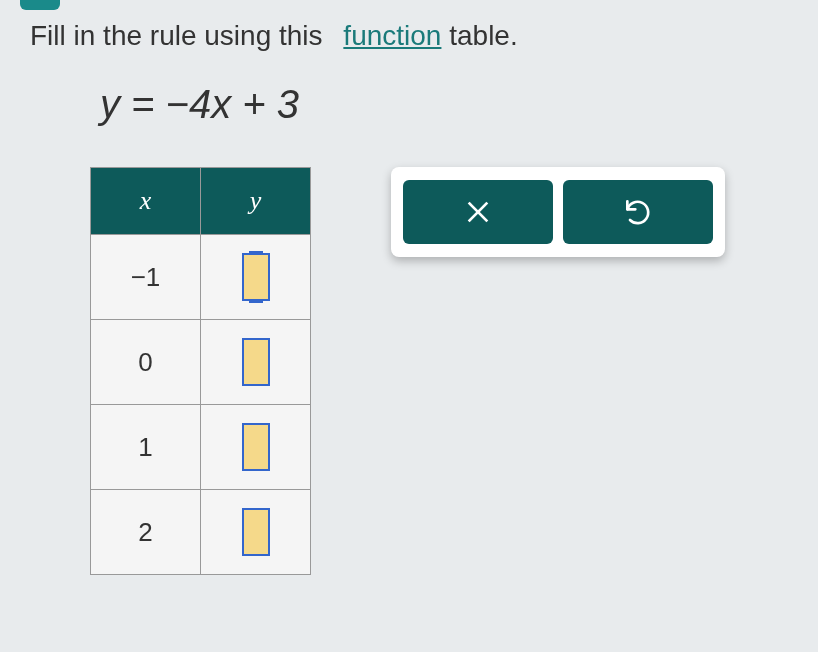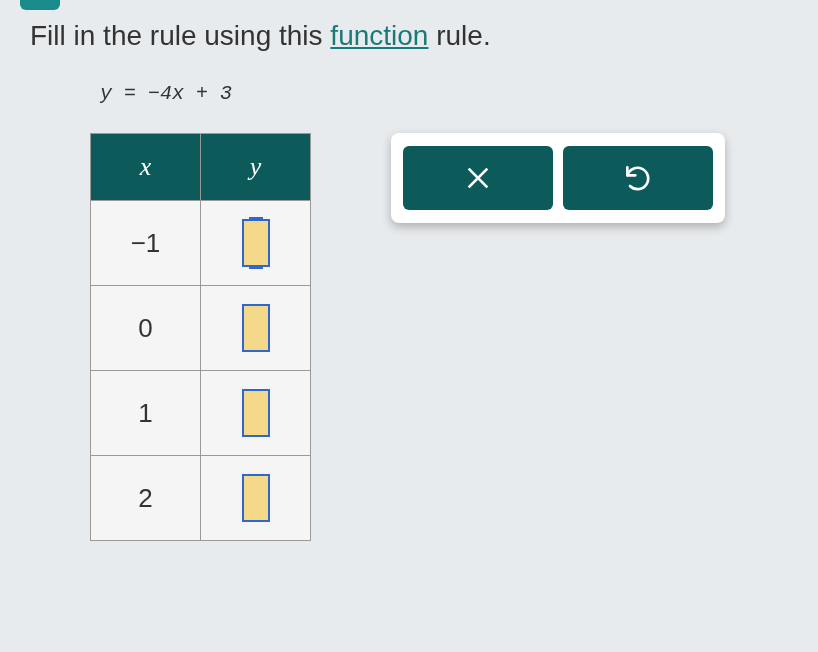--- a/index.html
+++ b/index.html
@@ -15,28 +15,29 @@
       height: 652px;
       position: relative;
     }
     .instruction {
       font-size: 28px;
       color: #333;
       margin-bottom: 30px;
     }
     .function-link {
       color: #1a7a7a;
+      margin-left: 13px;
     }
     .equation {
-      font-size: 20px;
+      font-size: 40px;
       font-style: italic;
       color: #333;
       margin-left: 70px;
-      margin-bottom: 28px;
-      font-family: Liberation Mono, monospace;
+      margin-bottom: 40px;
+      font-family: Liberation Sans, sans-serif;
     }
     .content-row {
       display: flex;
       align-items: flex-start;
       gap: 80px;
       margin-left: 60px;
     }
     .xy-table {
       border-collapse: collapse;
     }
@@ -128,21 +129,21 @@
       background: #1a8a8a;
       border-radius: 0 0 6px 6px;
     }
   </style>
 </head>
 <body>
 
 <div class="caret-tab"></div>
 
 <p class="instruction">
-  <span>Fill in the rule using this </span><a href="#" class="function-link">function</a><span> rule.</span>
+  <span>Fill in the rule using this </span><a href="#" class="function-link">function</a><span> table.</span>
 </p>
 
 <p class="equation">y = −4x + 3</p>
 
 <div class="content-row">
   <table class="xy-table">
     <thead>
       <tr>
         <th>x</th>
         <th>y</th>

